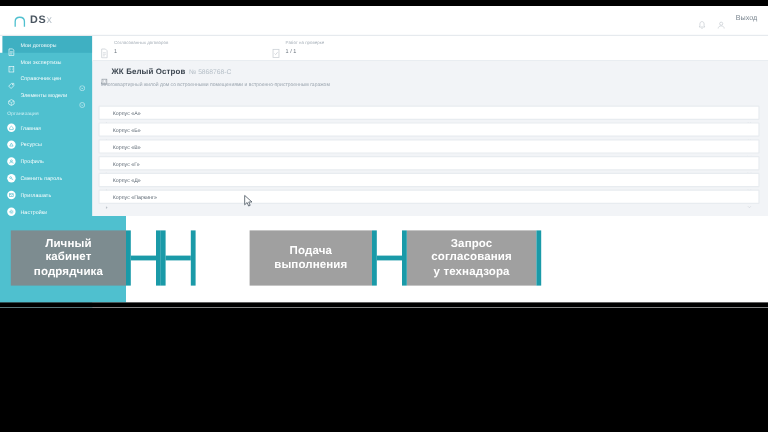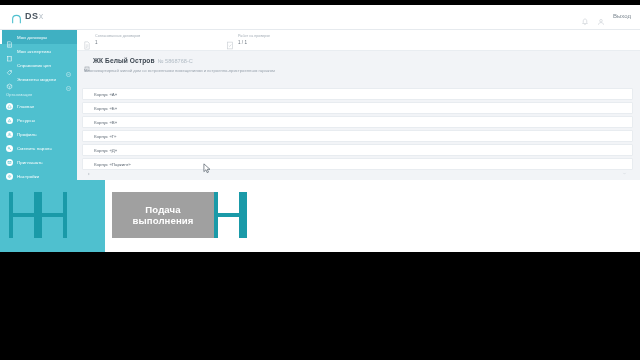--- a/index.html
+++ b/index.html
@@ -655,20 +655,23 @@
 
     </div>
   </div>
 
   <div id="banner">
     <div id="banner-bg"></div>
     <div id="banner-highlight"></div>
 
     <div class="steps">
 
+      <div class="step first step-w1">Личный
+кабинет
+подрядчика</div>
 
       <div class="connector">
         <span class="cap cap-l"></span>
         <span class="bar-h"></span>
         <span class="cap cap-r"></span>
       </div>
 
 
       <div class="connector">
         <span class="cap cap-l"></span>
@@ -678,20 +681,23 @@
 
       <div class="step step-w3">Подача
 выполнения</div>
 
       <div class="connector">
         <span class="cap cap-l"></span>
         <span class="bar-h"></span>
         <span class="cap cap-r"></span>
       </div>
 
+      <div class="step step-w4">Запрос
+согласования
+у технадзора</div>
 
       <div class="connector">
         <span class="cap cap-l"></span>
       </div>
 
     </div>
   </div>
 
 </div>
 

